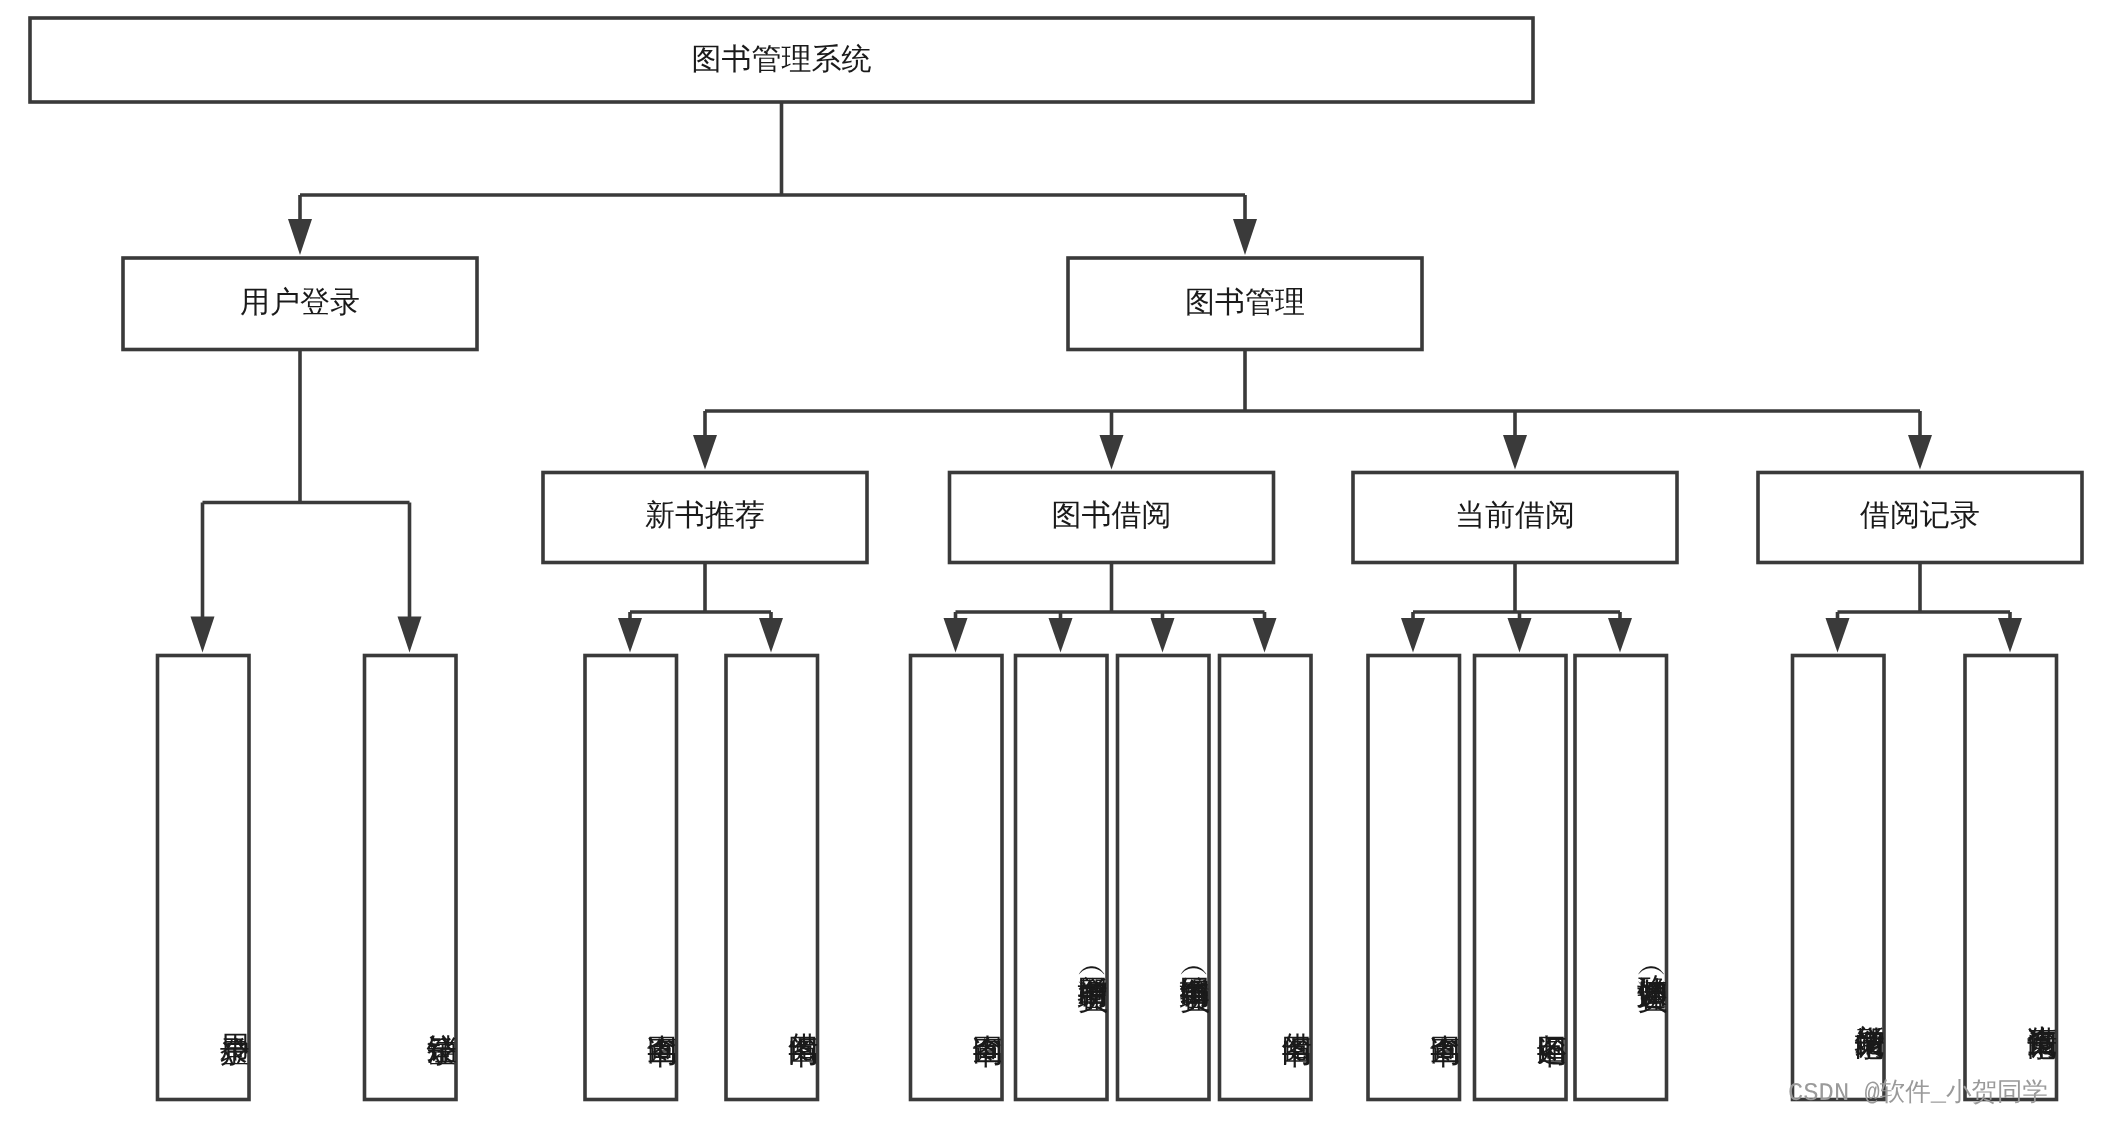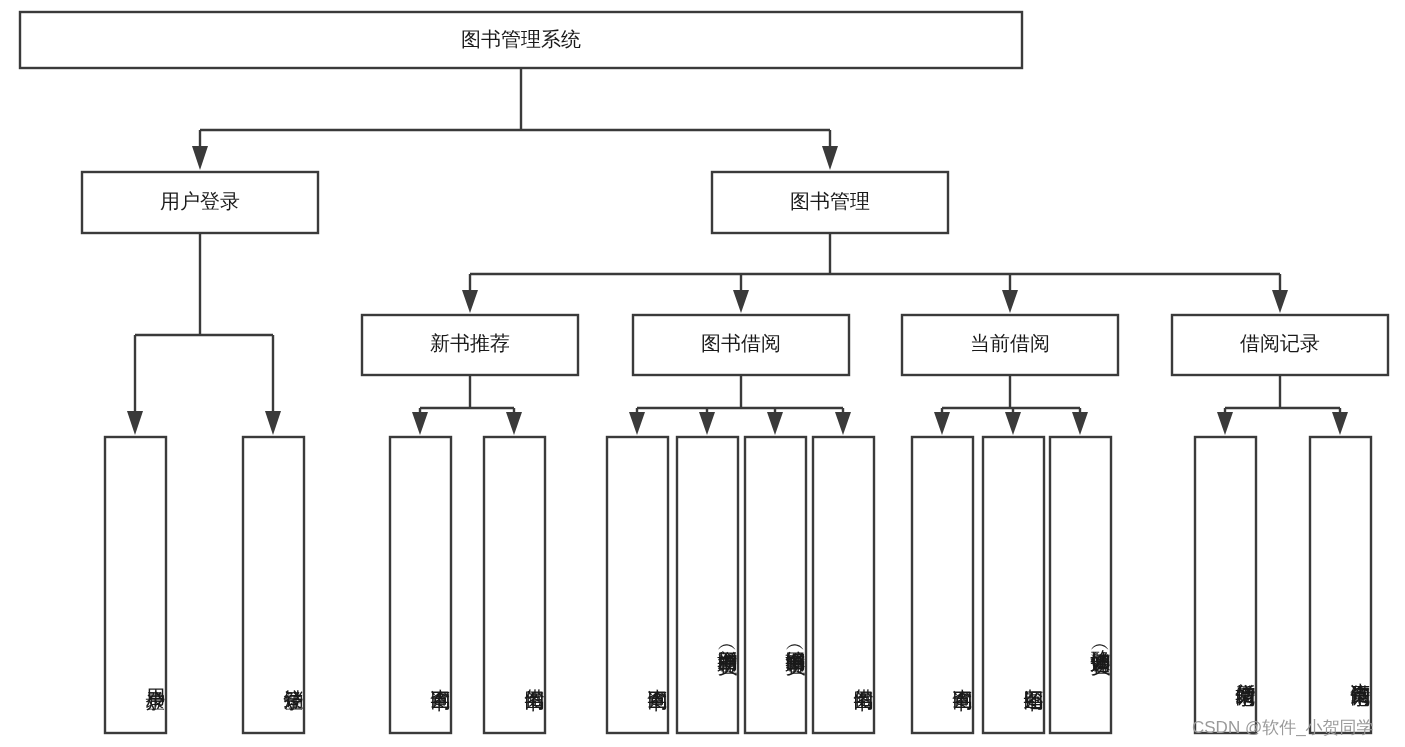--- a/index.html
+++ b/index.html
@@ -58,21 +58,21 @@
     letter-spacing: 1px;
     line-height: 1;
     white-space: nowrap;
     display: flex;
     align-items: flex-start;
     justify-content: center;
     pointer-events: none;
   }
   .watermark {
     position: absolute;
-    font-family: Liberation Sans, sans-serif;
+    font-family: Liberation Mono, monospace;
     font-size: 17px;
     color: #9a9a9a;
     white-space: nowrap;
   }
 </style>
 </head>
 <body>
 
 <div id="diagram-root">
 

